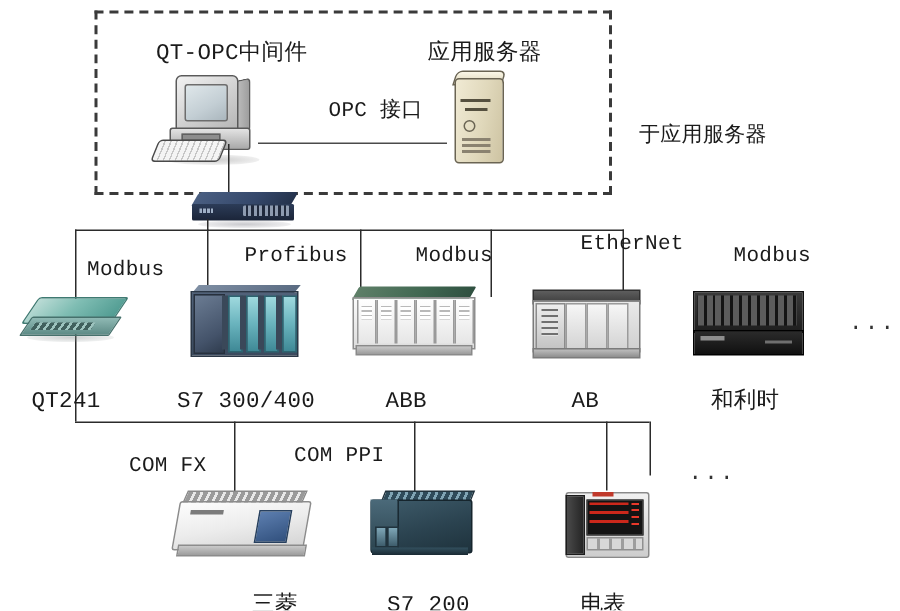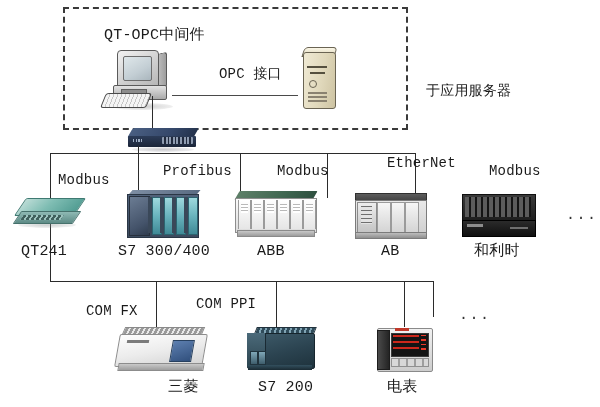--- a/index.html
+++ b/index.html
@@ -33,21 +33,21 @@
   
   .label {
     color: #1a1a1a;
     white-space: nowrap;
     line-height: 1.15;
     letter-spacing: 0.2px;
     font-family: Liberation Mono, monospace;
   }
   .lbl-title   { font-size: 15px; }
   .lbl-proto   { font-size: 14px; }
-  .lbl-device  { font-size: 15px; }
+  .lbl-device  { font-size: 15px; margin-top: 16px; }
   .lbl-note    { font-size: 14px; text-align: center; }
   .lbl-ellipsis{ font-size: 15px; letter-spacing: 1.5px; color: #333; }
 
   
   .line-h {
     background: #2b2b2b;
     height: 1px;
   }
   .line-v {
     background: #2b2b2b;
@@ -463,20 +463,21 @@
 </style>
 </head>
 <body>
 
 <div id="canvas">
 
   <div class="abs" id="dashed-box"></div>
 
   <div class="abs label lbl-title" style="left:104px; top:27px;">QT-OPC中间件</div>
 
+  <div class="abs label lbl-title" style="left:285px; top:27px;">应用服务器</div>
 
   <div class="abs label lbl-proto" style="left:219px; top:66px;">OPC 接口</div>
 
   <div class="abs label lbl-note" style="left:426px; top:83px;">于应用服务器</div>
 
   <div class="abs computer" style="left:103px; top:48px;">
     <div class="comp-shadow"></div>
     <div class="crt-side"></div>
     <div class="crt-body">
         <div class="crt-screen"></div>

